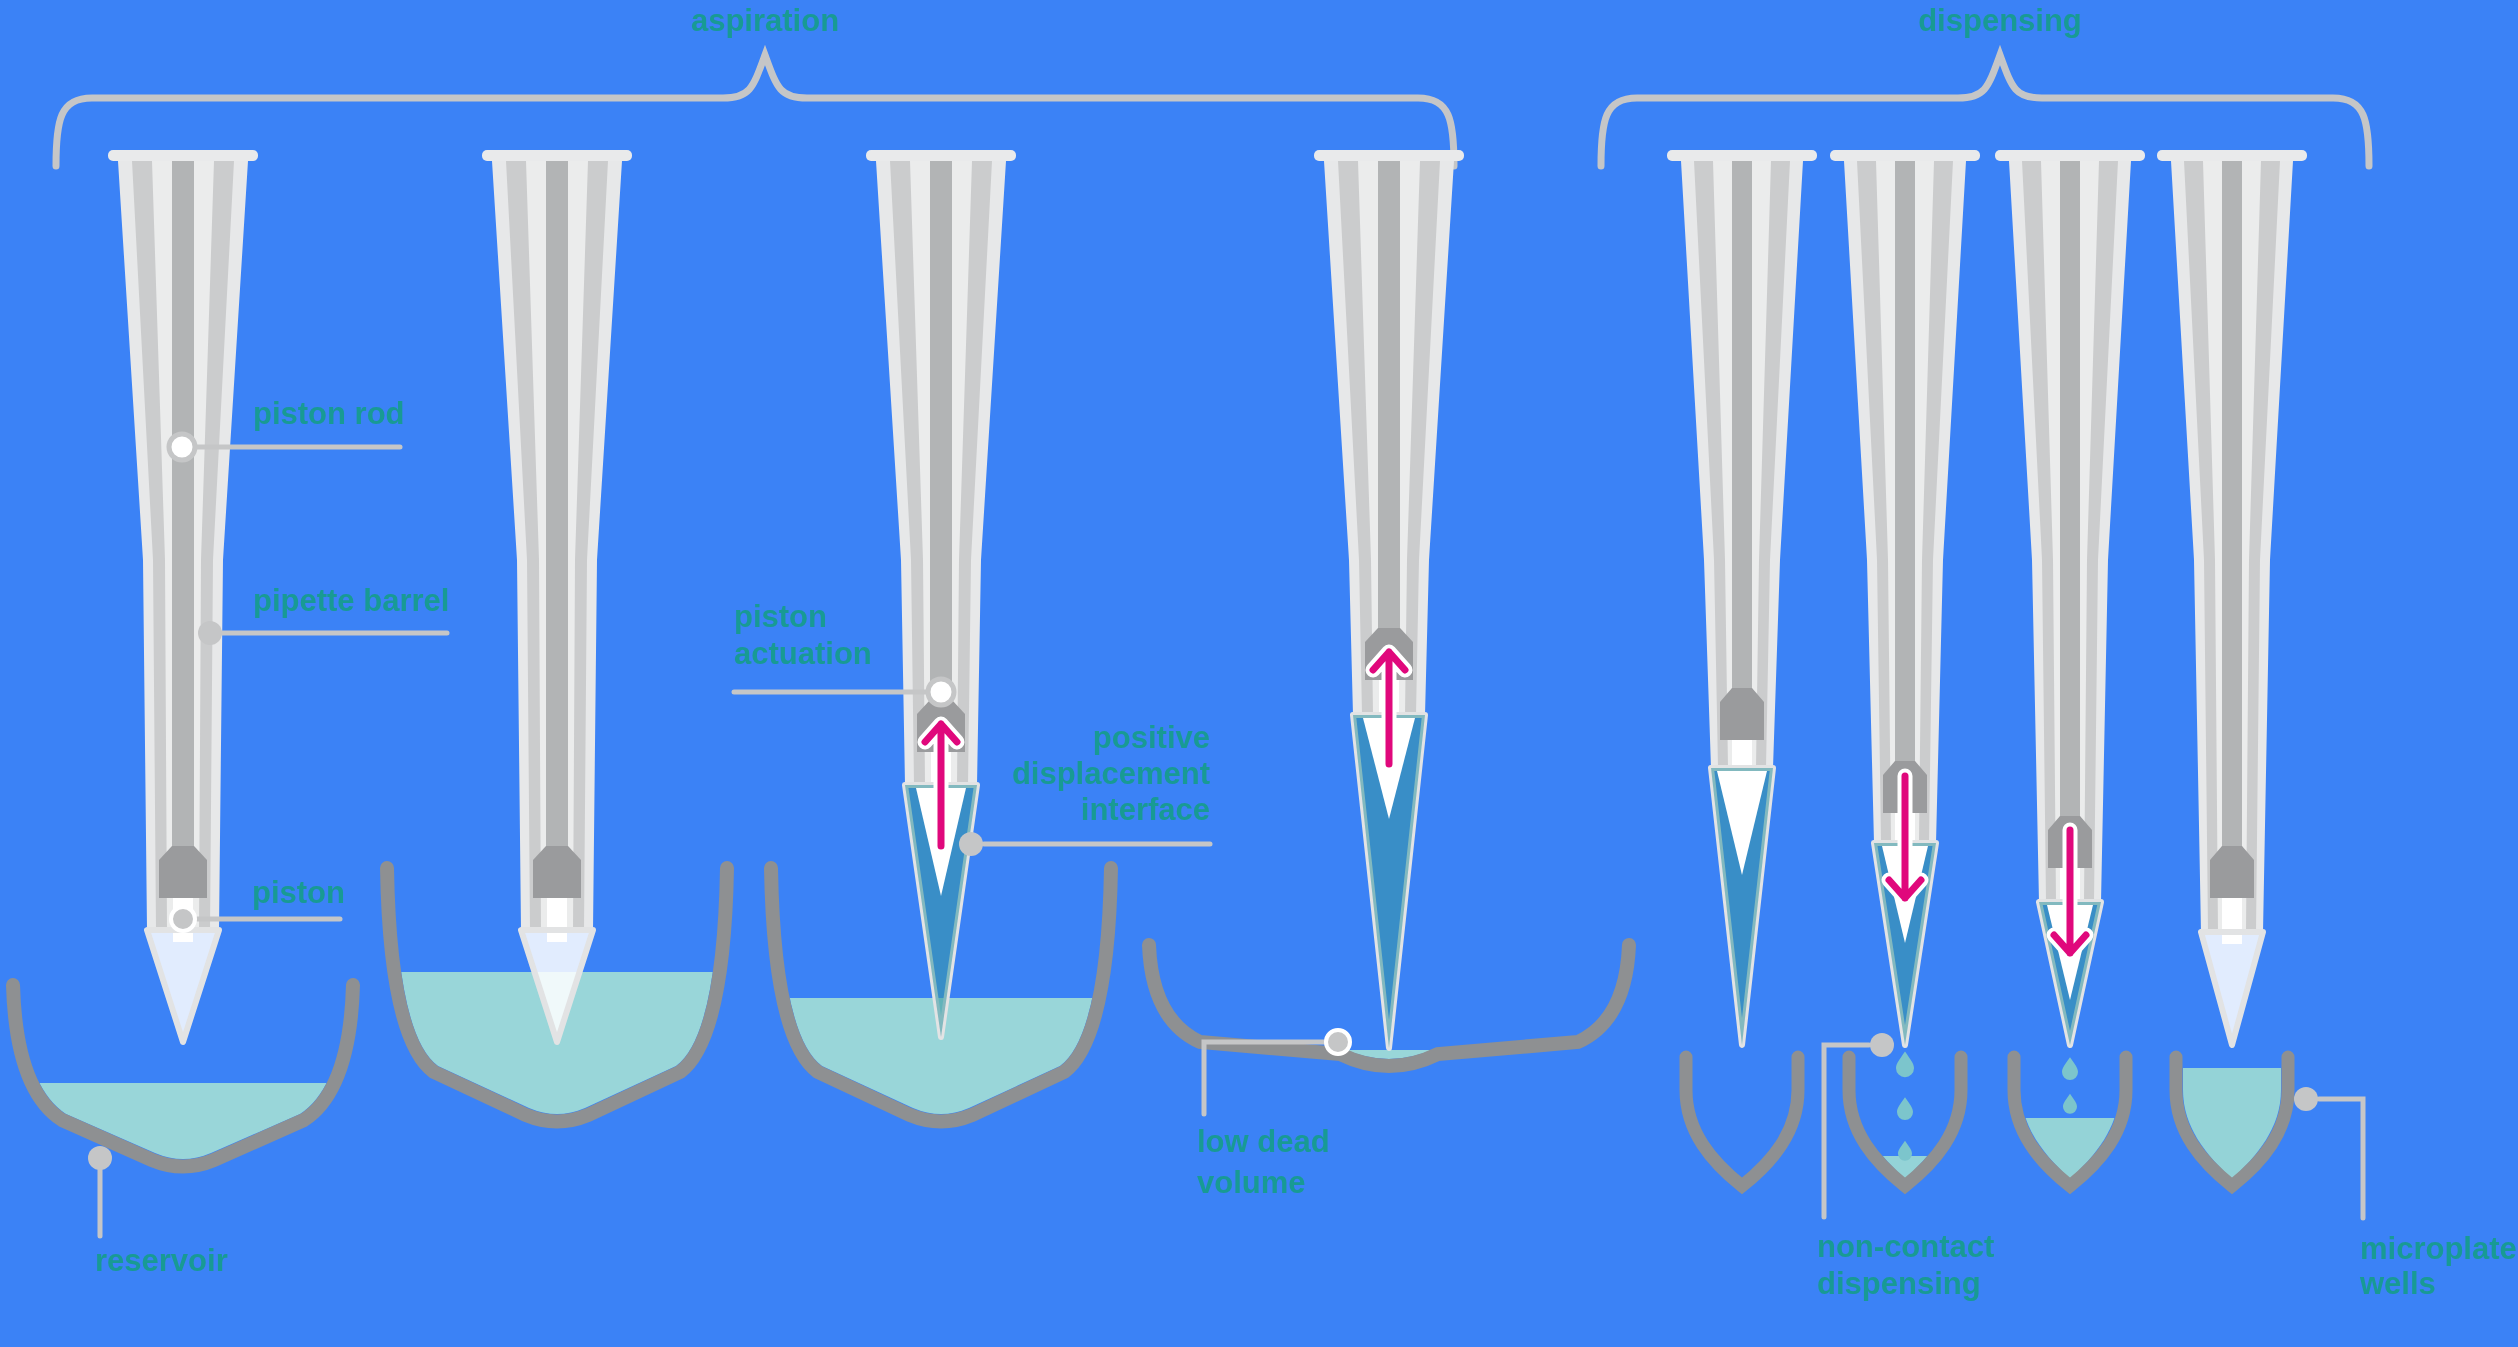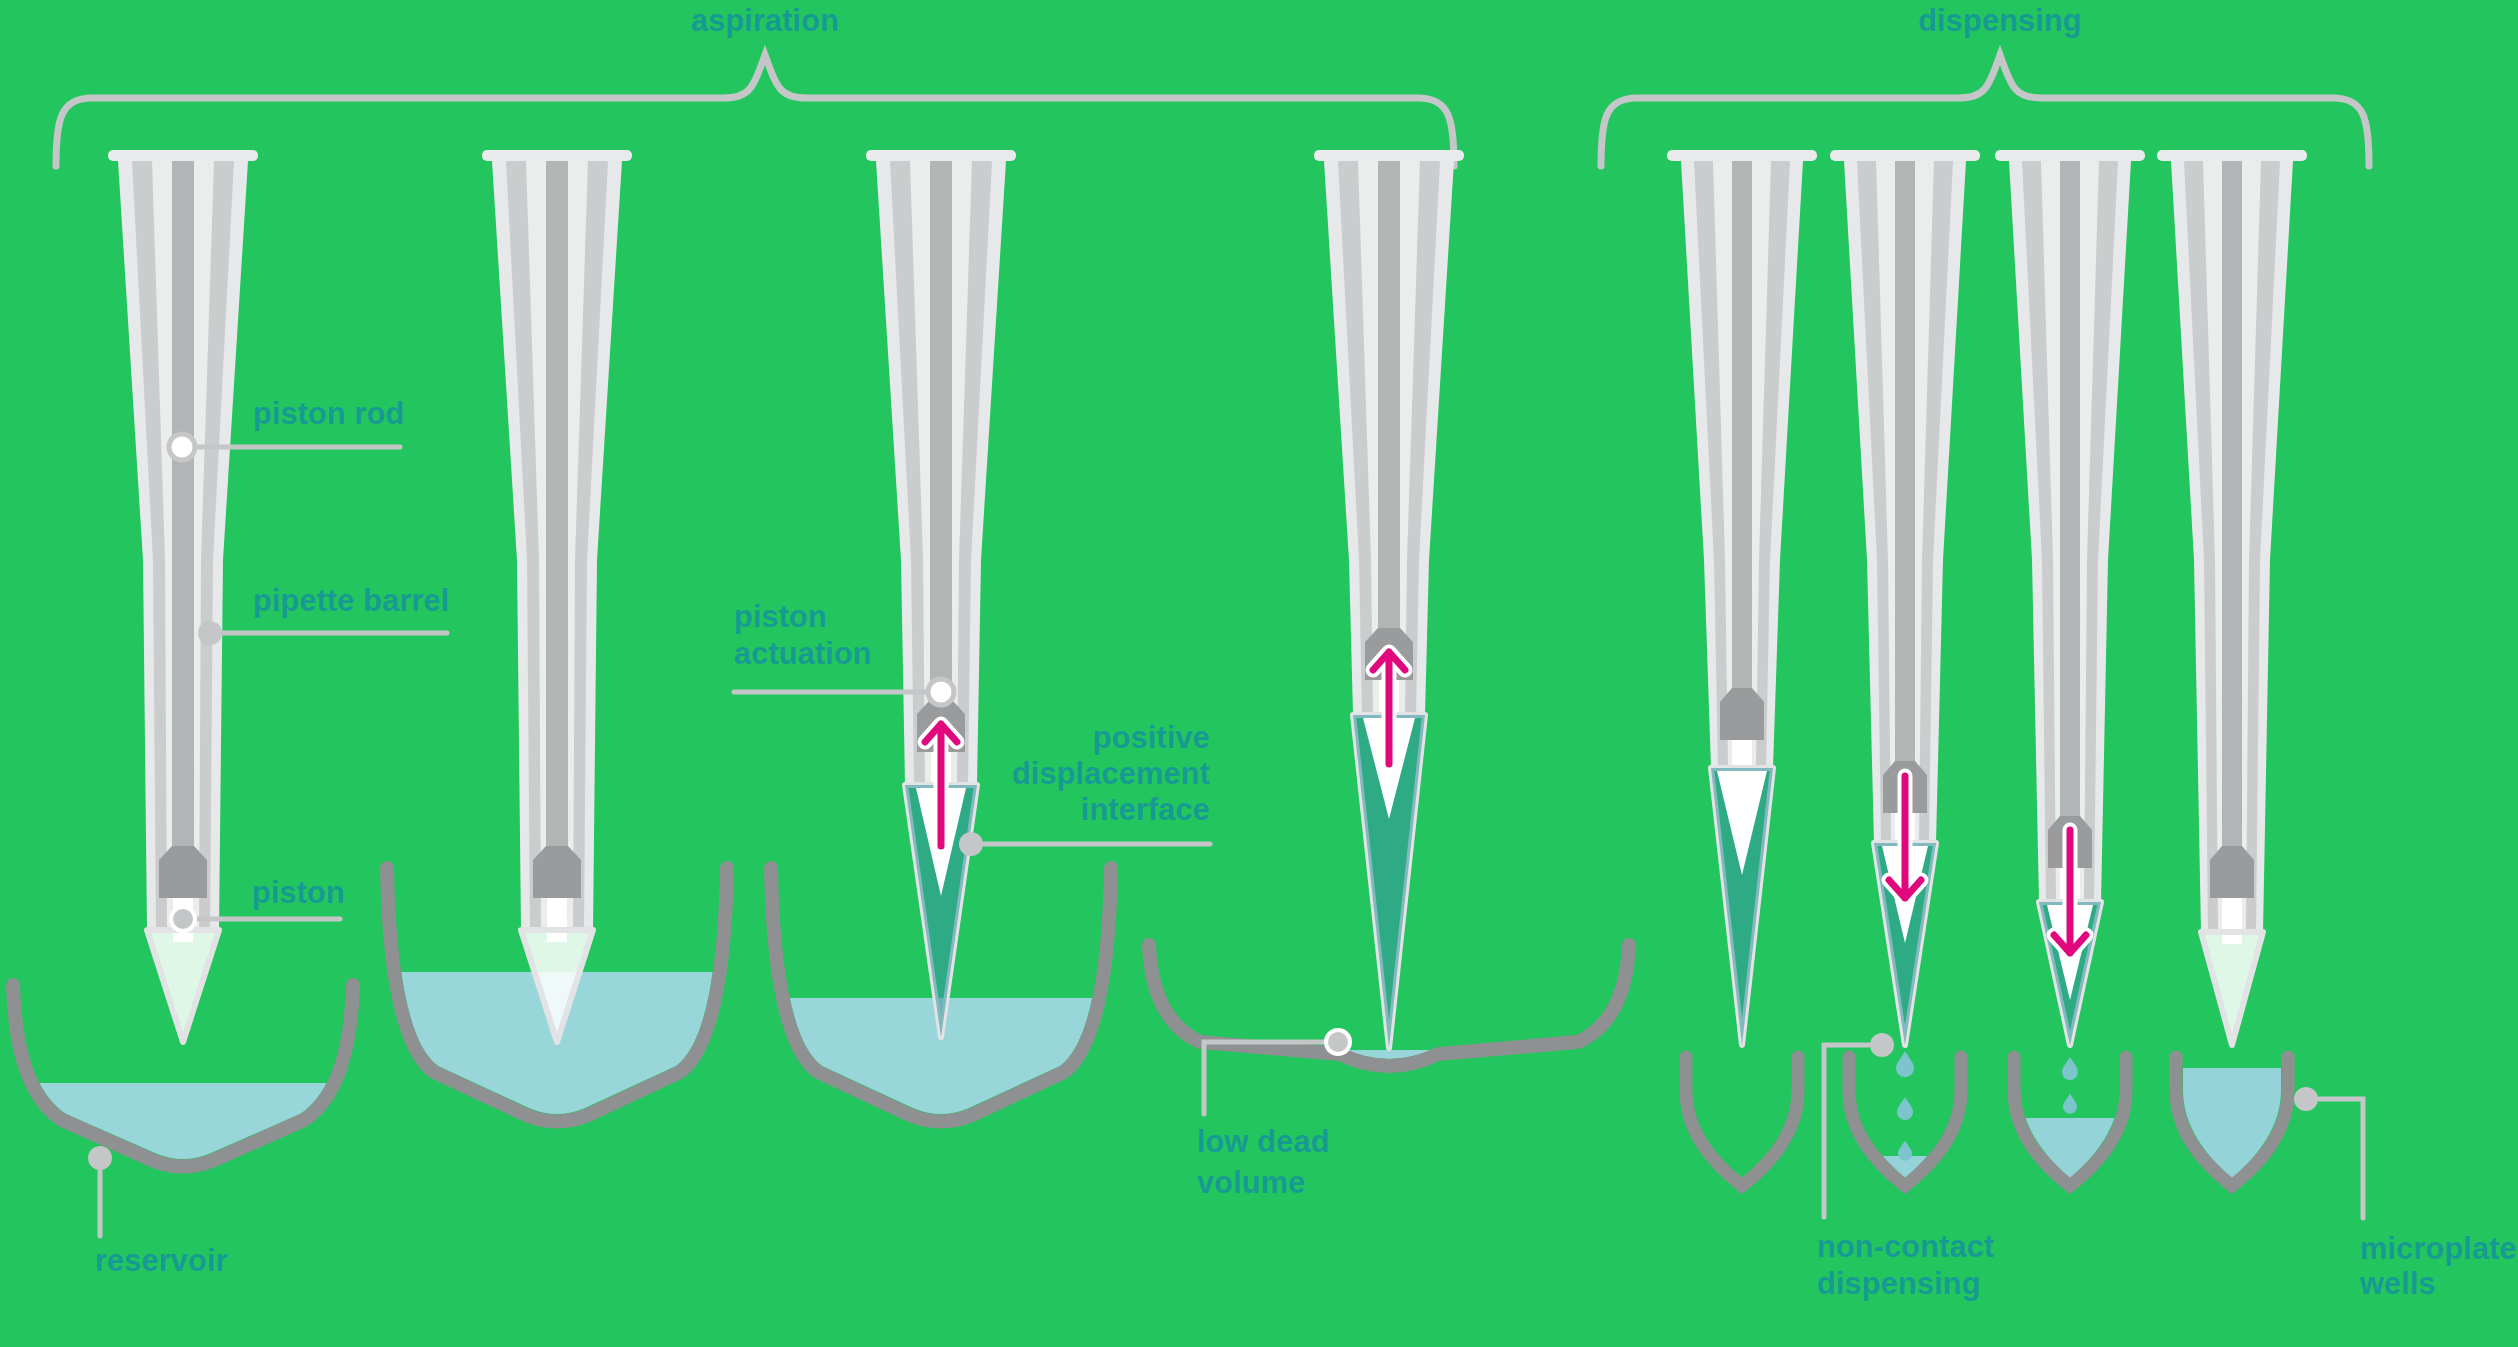--- a/index.html
+++ b/index.html
@@ -1,16 +1,16 @@
 <!DOCTYPE html>
 <html style="--accent: #189a94; --magenta: #e0087c; --liquid: #99d6d9; --well-liquid: #94d3d7; --tip-liquid: rgba(55,151,162,0.56); --droplet: #7cc5cc; --container: #8e9092; --leader: #c5c6c7; --barrel-light: #e7e8e9; --barrel-mid: #cbcccd; --barrel-bore: #ebecec; --rod: #b2b4b5; --piston: #9a9b9d; --cap: #e9eaeb; --cone-stroke: #e2e3e4;"><head>
 <meta charset="utf-8">
 <style>
   html,body{margin:0;padding:0;background:#fff}
-  .stage{position:relative;width:2518px;height:1347px;background:#22c55e;overflow:hidden}
+  .stage{position:relative;width:2518px;height:1347px;background:#3b82f6;overflow:hidden}
   svg{display:block}
   .m-light{fill:var(--barrel-light)}
   .m-mid{fill:var(--barrel-mid)}
   .m-bore{fill:var(--barrel-bore)}
   .m-rod{fill:var(--rod)}
   .m-piston{fill:var(--piston)}
   .m-conn{fill:#fff}
   .m-cap{fill:var(--cap)}
   .cone-empty{fill:rgba(255,255,255,.85);stroke:var(--cone-stroke);stroke-width:6;stroke-linejoin:round}
   .cone-open{fill:none;stroke:var(--cone-stroke);stroke-width:6;stroke-linejoin:round}

